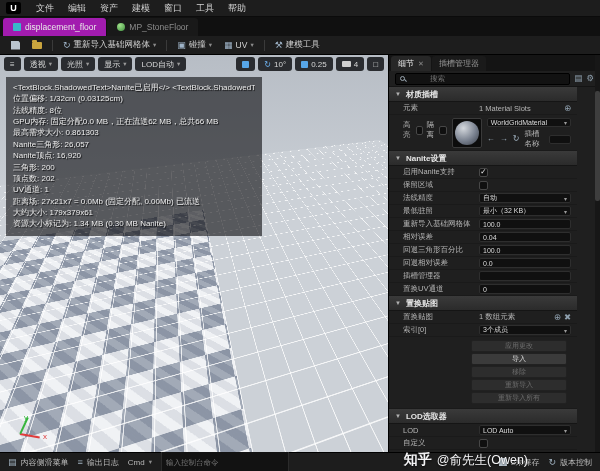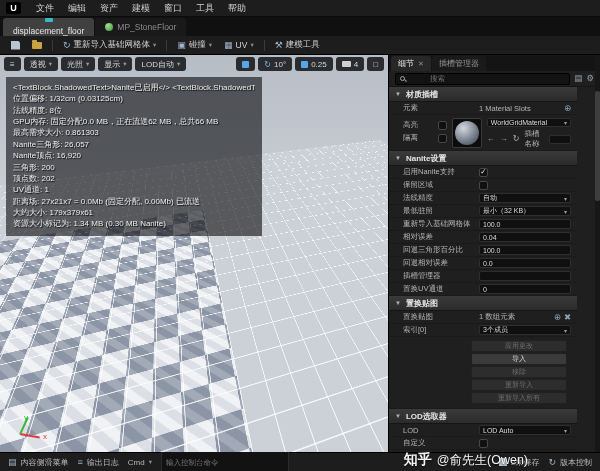--- a/index.html
+++ b/index.html
@@ -13,21 +13,21 @@
     display:flex; align-items:center; padding:0 6px; flex:0 0 17px; }
   .logo { width:15px; height:12px; background:#000; color:#fff; font-weight:bold; font-size:9px;
     display:flex; align-items:center; justify-content:center; border-radius:2px; margin-right:8px; }
   .menu-item { padding:0 7px; font-size:9px; color:#d2d2d2; cursor:default; }
 
   
   .tabbar { height:19px; background:#101010; display:flex; align-items:flex-end; gap:1px;
     padding-left:3px; flex:0 0 19px; }
   .tab { height:18px; display:flex; align-items:center; gap:4px; padding:0 10px; font-size:8.5px;
     background:#191919; color:#8c8c8c; border-radius:3px 3px 0 0; }
-  .tab.active { background:#404040; color:#e9e9e9;flex-direction:column; }
+  .tab.active { background:#a21caf; color:#e9e9e9; }
   .cube-ic { width:8px; height:8px; background:#39b8c9; border-radius:1px; }
   .sphere-ic { width:8px; height:8px; background:radial-gradient(circle at 35% 30%, #9fe08a, #3f8f3f); border-radius:50%; }
 
   
   .toolbar { height:19px; background:#1d1d1d; border-bottom:1px solid #000; display:flex;
     align-items:center; gap:2px; padding:0 6px; flex:0 0 19px; }
   .tbtn { display:flex; align-items:center; gap:3px; padding:2px 5px; font-size:8.5px;
     color:#d0d0d0; border-radius:2px; }
   .tico { font-size:9px; color:#9fb4c8; line-height:1; }
   .caret { font-size:6.5px; color:#8c8c8c; line-height:1; }
@@ -107,21 +107,21 @@
   .pval { width:92px; display:flex; align-items:center; gap:3px; }
   .field { flex:1; height:10px; background:#101010; border:1px solid #2e2e2e; border-radius:2px;
     color:#dcdcdc; font-size:7px; display:flex; align-items:center; padding:0 3px; overflow:hidden; }
   .dd { justify-content:space-between; }
   .dd::after { content:'▾'; color:#9a9a9a; font-size:6px; }
   .cb { width:9px; height:9px; background:#101010; border:1px solid #474747; border-radius:2px;
     color:#eaeaea; font-size:7.5px; line-height:8px; display:flex; align-items:center; justify-content:center; }
 
   .matrow { display:flex; gap:5px; padding:3px 6px 3px 14px; border-bottom:1px solid #1a1a1a;
     align-items:flex-start; height:36px; }
-  .matleft { width:44px; display:flex; flex-direction:column; gap:3px; padding-top:2px; }
+  .matleft { width:44px; display:flex; flex-direction:row; gap:3px; padding-top:2px; }
   .cbrow { display:flex; align-items:center; justify-content:space-between; color:#b5b5b5; }
   .thumb { width:30px; height:30px; background:#0c0c0c; border:1px solid #3a3a3a; border-radius:2px;
     display:flex; align-items:center; justify-content:center; flex:0 0 30px; }
   .matball { width:24px; height:24px; border-radius:50%;
     background:radial-gradient(circle at 35% 30%, #d4d8dd, #79818f 55%, #363b45); }
   .matright { flex:1; display:flex; flex-direction:column; gap:2px; }
   .slotname-field { width:34px; height:9px; background:#101010; border:1px solid #2e2e2e; border-radius:2px; }
   .miniico { color:#9fb0be; font-size:8px; line-height:1; }
 
   .btnstack { padding:3px 10px 4px; display:flex; flex-direction:column; align-items:flex-end;

